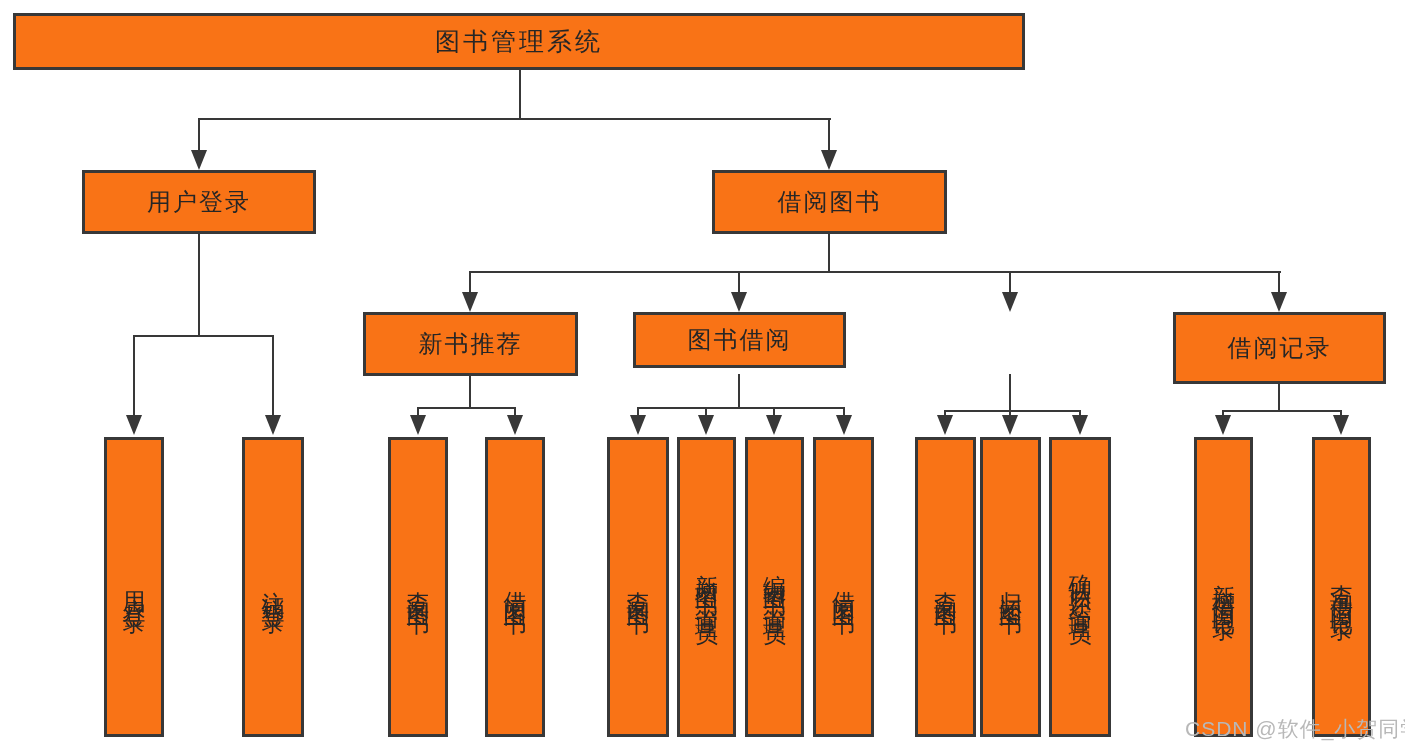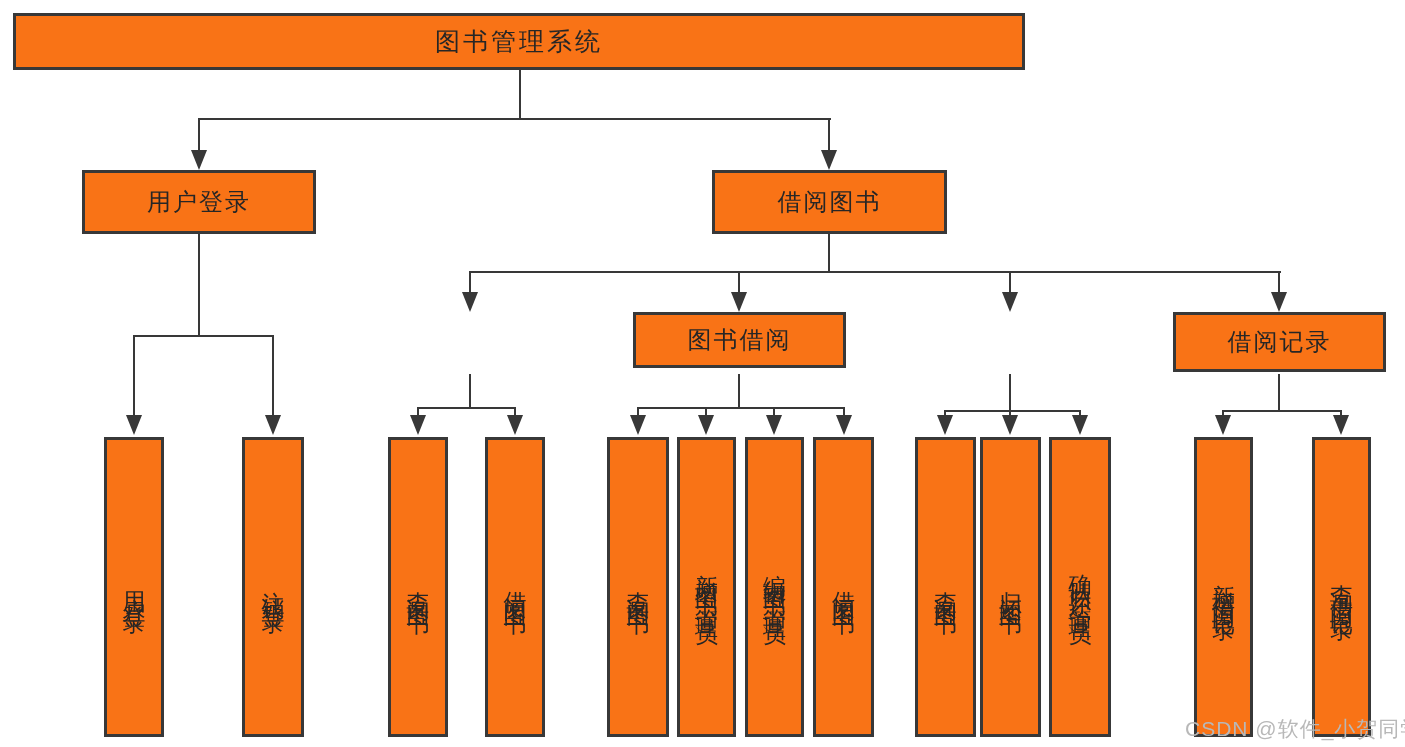--- a/index.html
+++ b/index.html
@@ -96,22 +96,23 @@
   <div class="v" style="left:1222px;top:410px;height:8px"></div>
   <div class="v" style="left:1340px;top:410px;height:8px"></div>
   <div class="arrow" style="left:1215px;top:415px"></div>
   <div class="arrow" style="left:1333px;top:415px"></div>
 
   <div class="node root" style="left:13px;top:13px;width:1012px;height:57px">图书管理系统</div>
 
   <div class="node" style="left:82px;top:170px;width:234px;height:64px">用户登录</div>
   <div class="node" style="left:712px;top:170px;width:235px;height:64px">借阅图书</div>
 
+  <div class="node" style="left:363px;top:312px;width:215px;height:64px">新书推荐</div>
   <div class="node" style="left:633px;top:312px;width:213px;height:56px">图书借阅</div>
-  <div class="node" style="left:1173px;top:312px;width:213px;height:60px">借阅记录</div>
+  <div class="node" style="left:1173px;top:312px;width:213px;height:72px">借阅记录</div>
 
   <div class="node leaf" style="left:104px;top:437px;width:60px;height:300px">用户登录</div>
   <div class="node leaf" style="left:242px;top:437px;width:62px;height:300px">注销登录</div>
 
   <div class="node leaf" style="left:388px;top:437px;width:60px;height:300px">查询图书</div>
   <div class="node leaf" style="left:485px;top:437px;width:60px;height:300px">借阅图书</div>
 
   <div class="node leaf" style="left:607px;top:437px;width:62px;height:300px">查询图书</div>
   <div class="node leaf" style="left:677px;top:437px;width:59px;height:300px">新增图书（管理员）</div>
   <div class="node leaf" style="left:745px;top:437px;width:59px;height:300px">编辑图书（管理员）</div>

